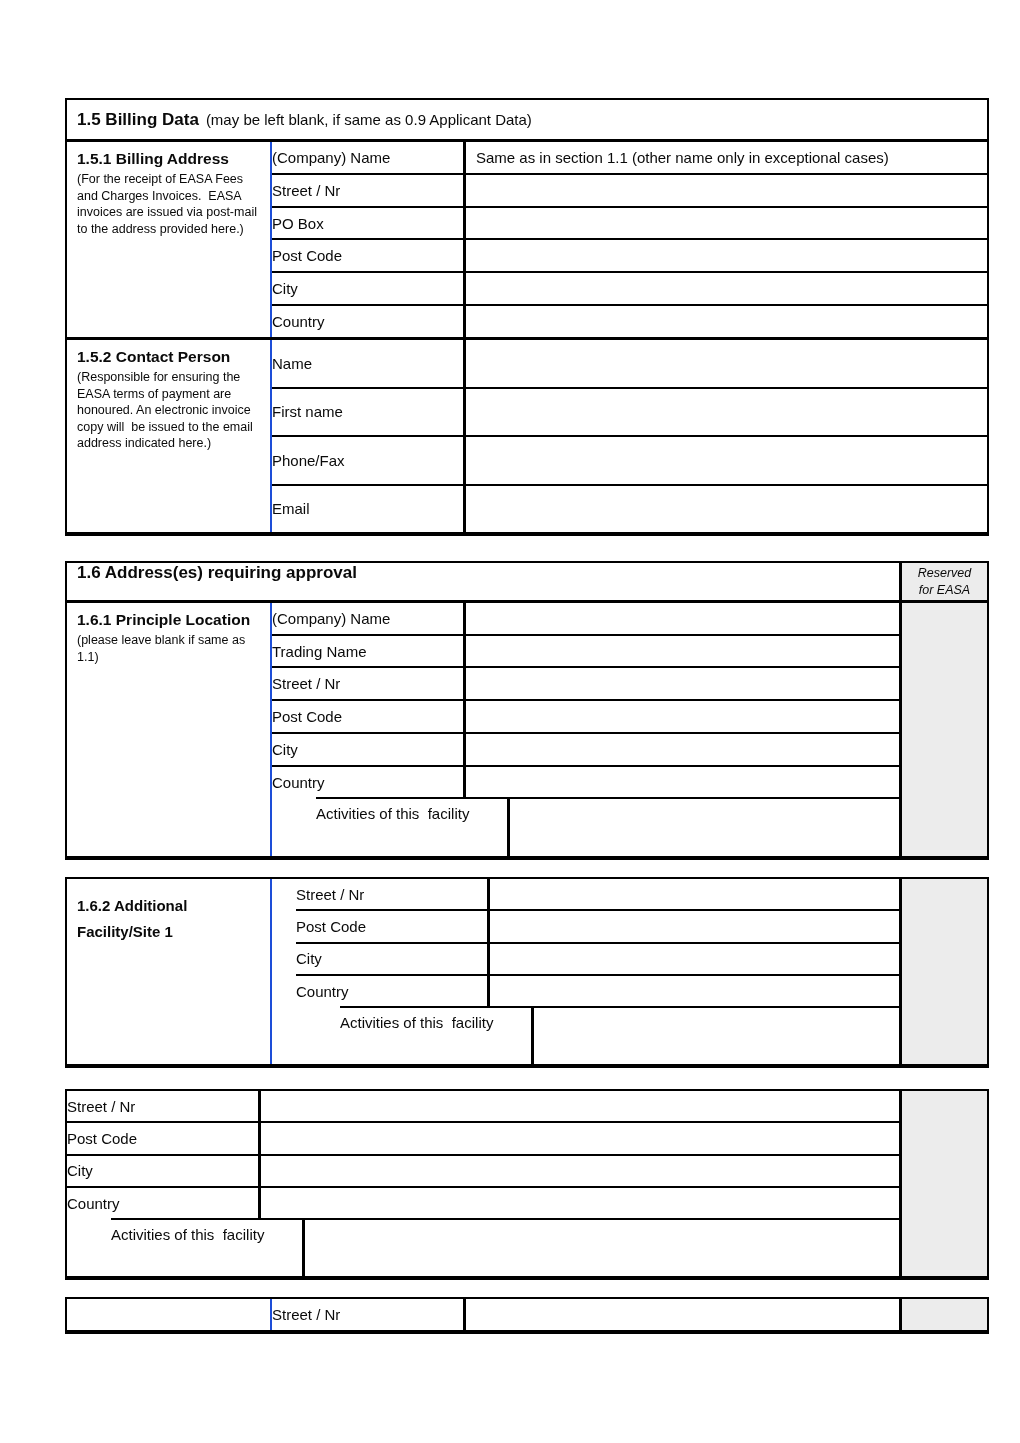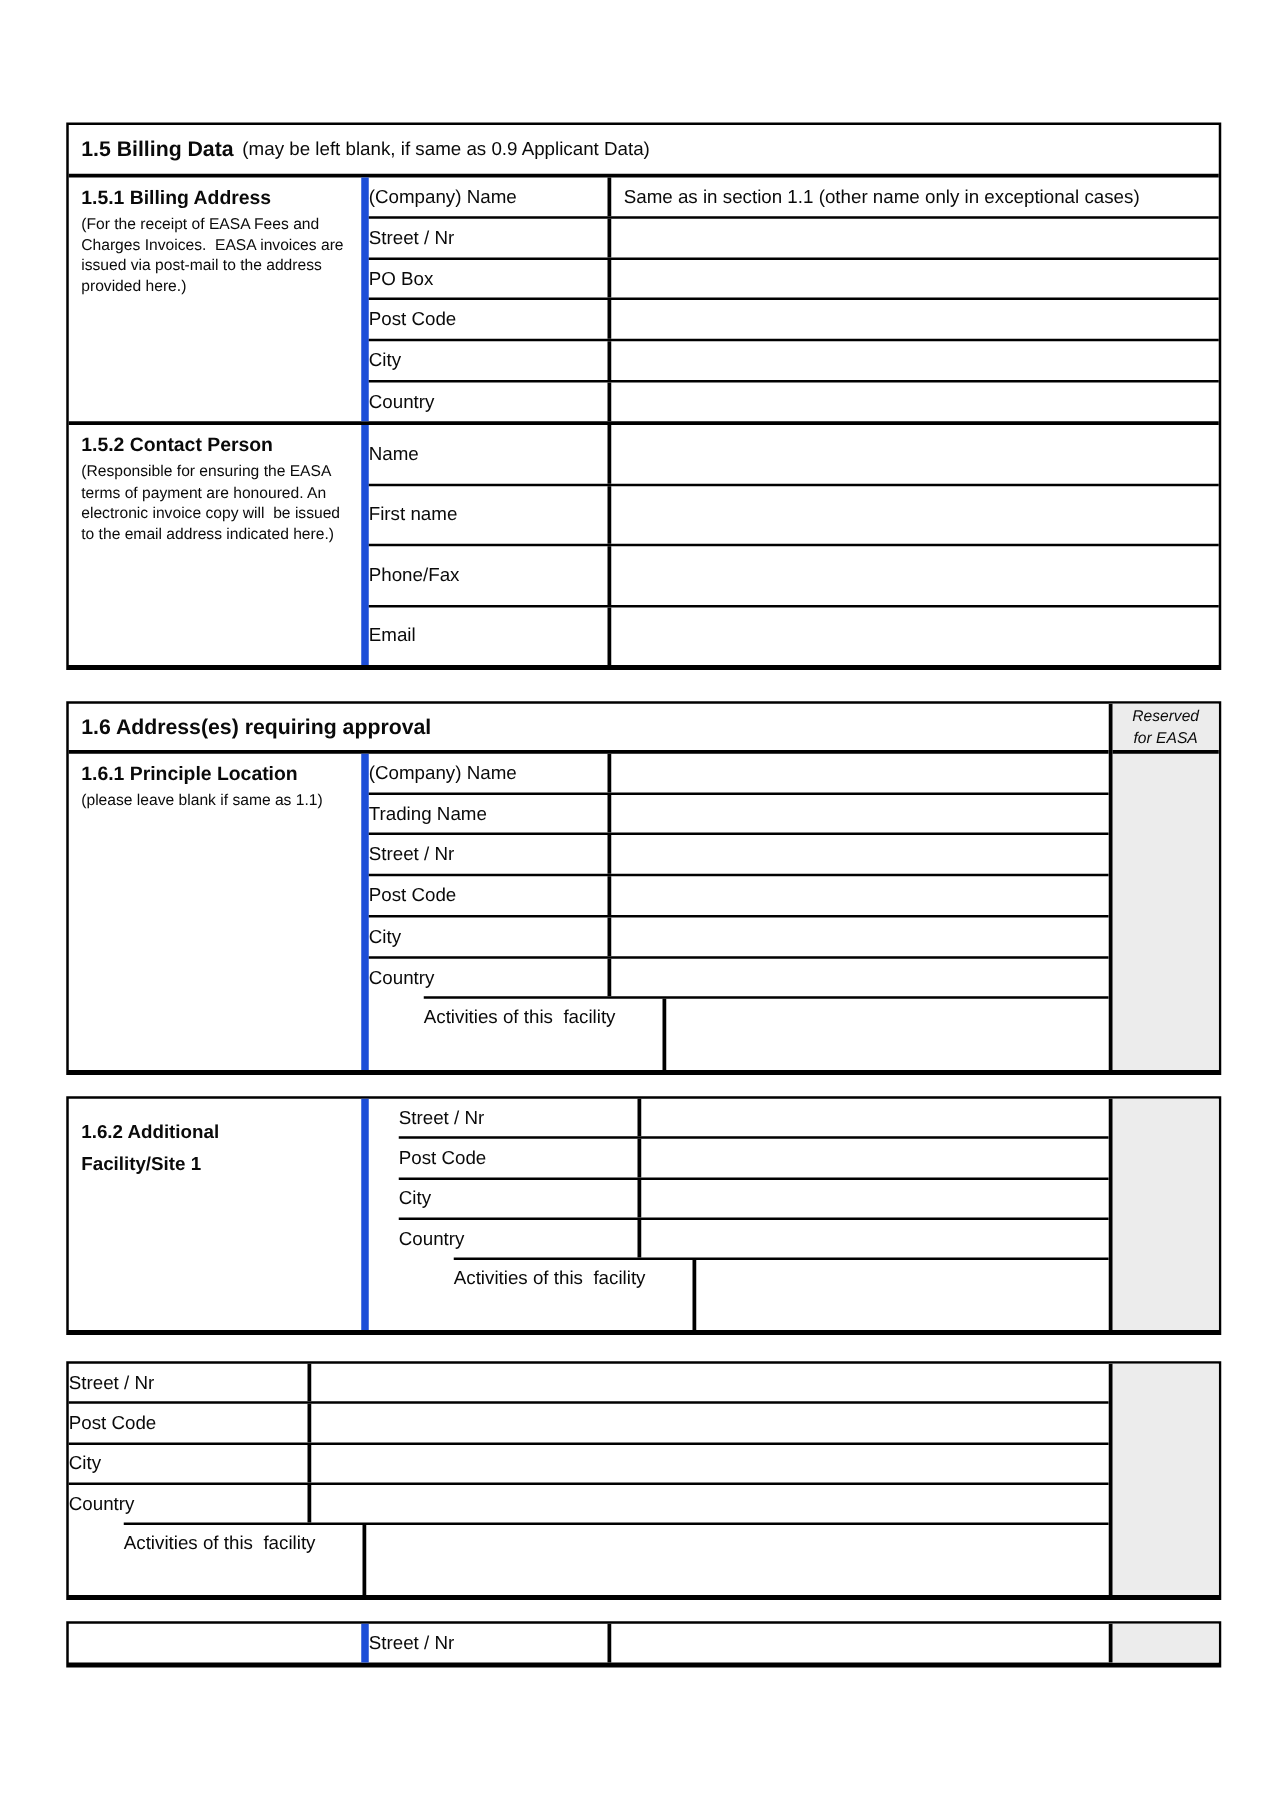--- a/index.html
+++ b/index.html
@@ -2,36 +2,36 @@
 <html><head>
 <meta charset="utf-8">
 <style>
   * { box-sizing: border-box; margin: 0; padding: 0; }
   html,body { background:#ffffff; }
   body {
     width:1020px; height:1443px; position:relative;
     font-family:"Liberation Sans", sans-serif; color:#0a0a0a;
   }
   .tbl {
-    position:absolute; left:53px; width:924px; background:#fff;
+    position:absolute; left:65px; width:924px; background:#fff;
     border:2px solid #000; border-bottom-width:4px;
   }
   
   .hdr {
     height:42px; border-bottom:3px solid #000;
     display:flex; align-items:center; padding-left:10px;
   }
   .hdr .b { font-weight:bold; font-size:17px; }
   .hdr .n { font-size:15px; margin-left:7px; }
 
   
   .sec { display:flex; }
   .sec + .sec { border-top:3px solid #000; }
   .seclabel {
-    width:240px; border-right:6px solid #1d4ed8;
+    width:205px; border-right:2px solid #1d4ed8;
     padding:8px 12px 0 10px; flex-shrink:0;
   }
   .sectitle { font-weight:bold; font-size:15.5px; margin-bottom:3px; }
   .secnote  { font-size:12.5px; line-height:1.32; white-space:pre-wrap; }
   .factitle {
     font-weight:bold; font-size:15px; line-height:1.7;
     white-space:pre-line; padding-top:6px;
   }
   .fields { flex:1; display:flex; flex-direction:column; min-width:0; }
   .frow { flex:1; display:flex; border-top:2px solid #000; min-height:0; }
@@ -57,21 +57,21 @@
   }
   .reshdr {
     height:40px; border-bottom:3px solid #000;
     font-style:italic; font-size:12.5px; line-height:1.35;
     display:flex; align-items:center; justify-content:center;
     text-align:center; padding:0 4px;
   }
   .resbody { flex:1; }
   .hdr16 {
     height:40px; border-bottom:3px solid #000;
-    display:flex; align-items:center; padding-left:10px;
+    display:flex; padding-left:10px;
     font-weight:bold; font-size:17px;
   }
 
   
   #t15  { top:98px; }
   #t15 .sec { height:195px; }
   #t16  { top:561px; }
   #t16 .sec { height:253px; }
   #t162 { top:877px; }
   #t163 { top:1089px; }

